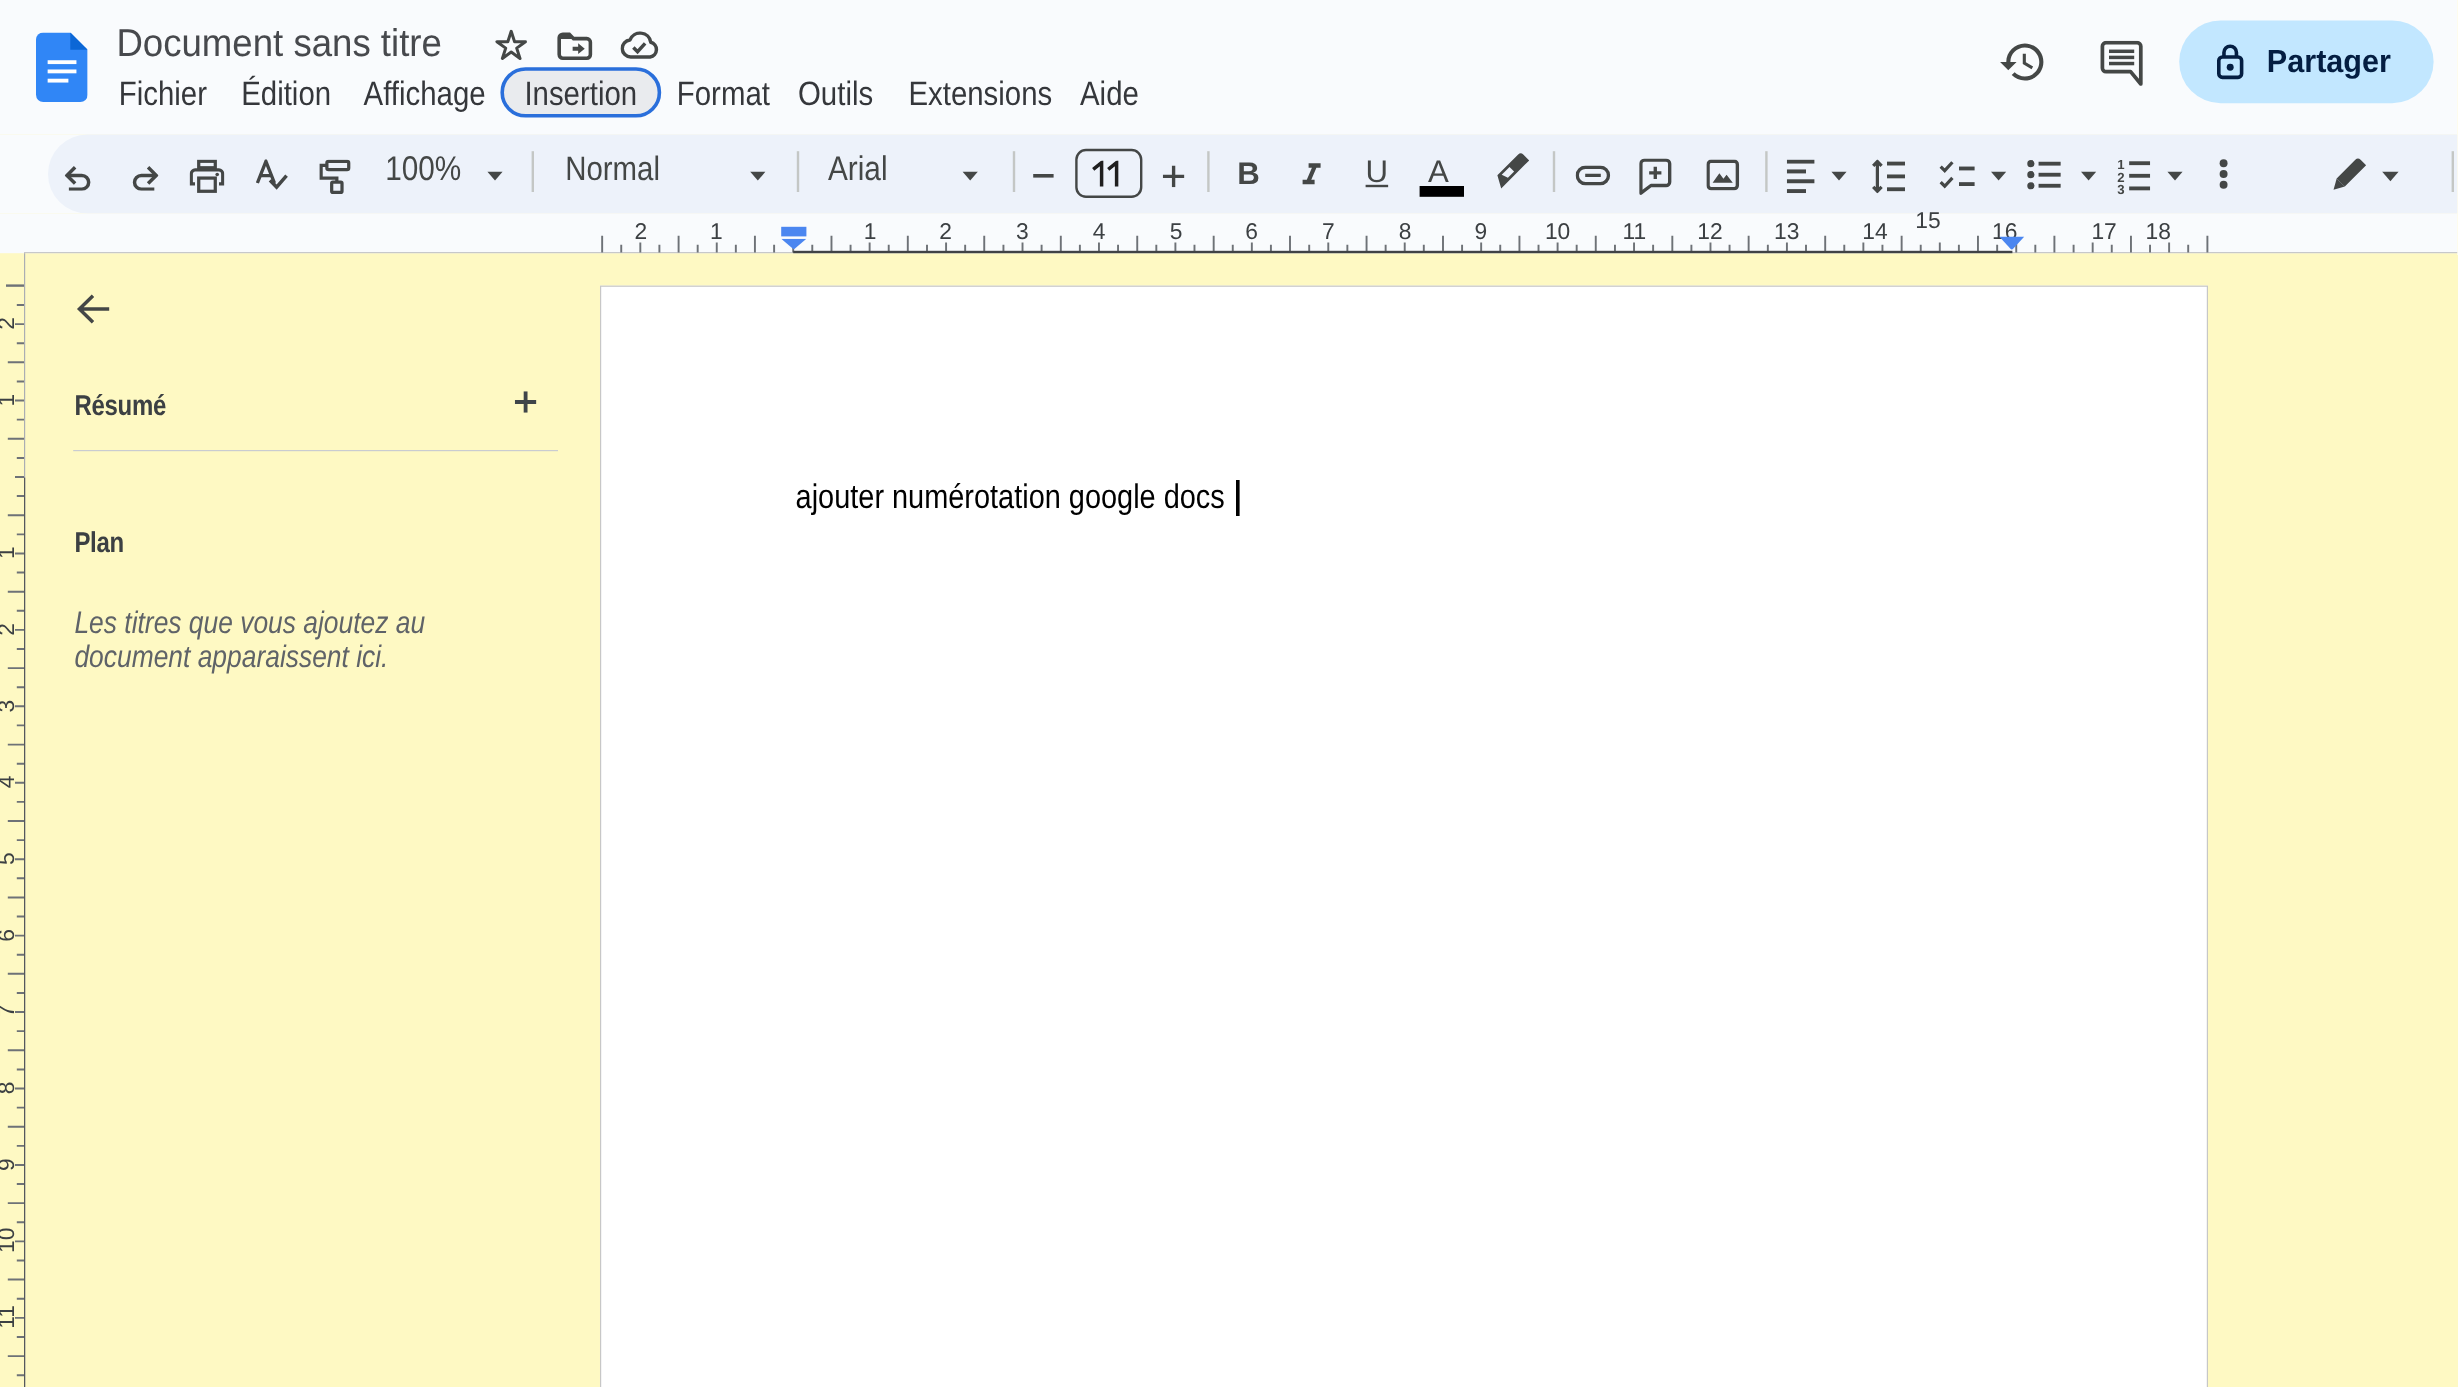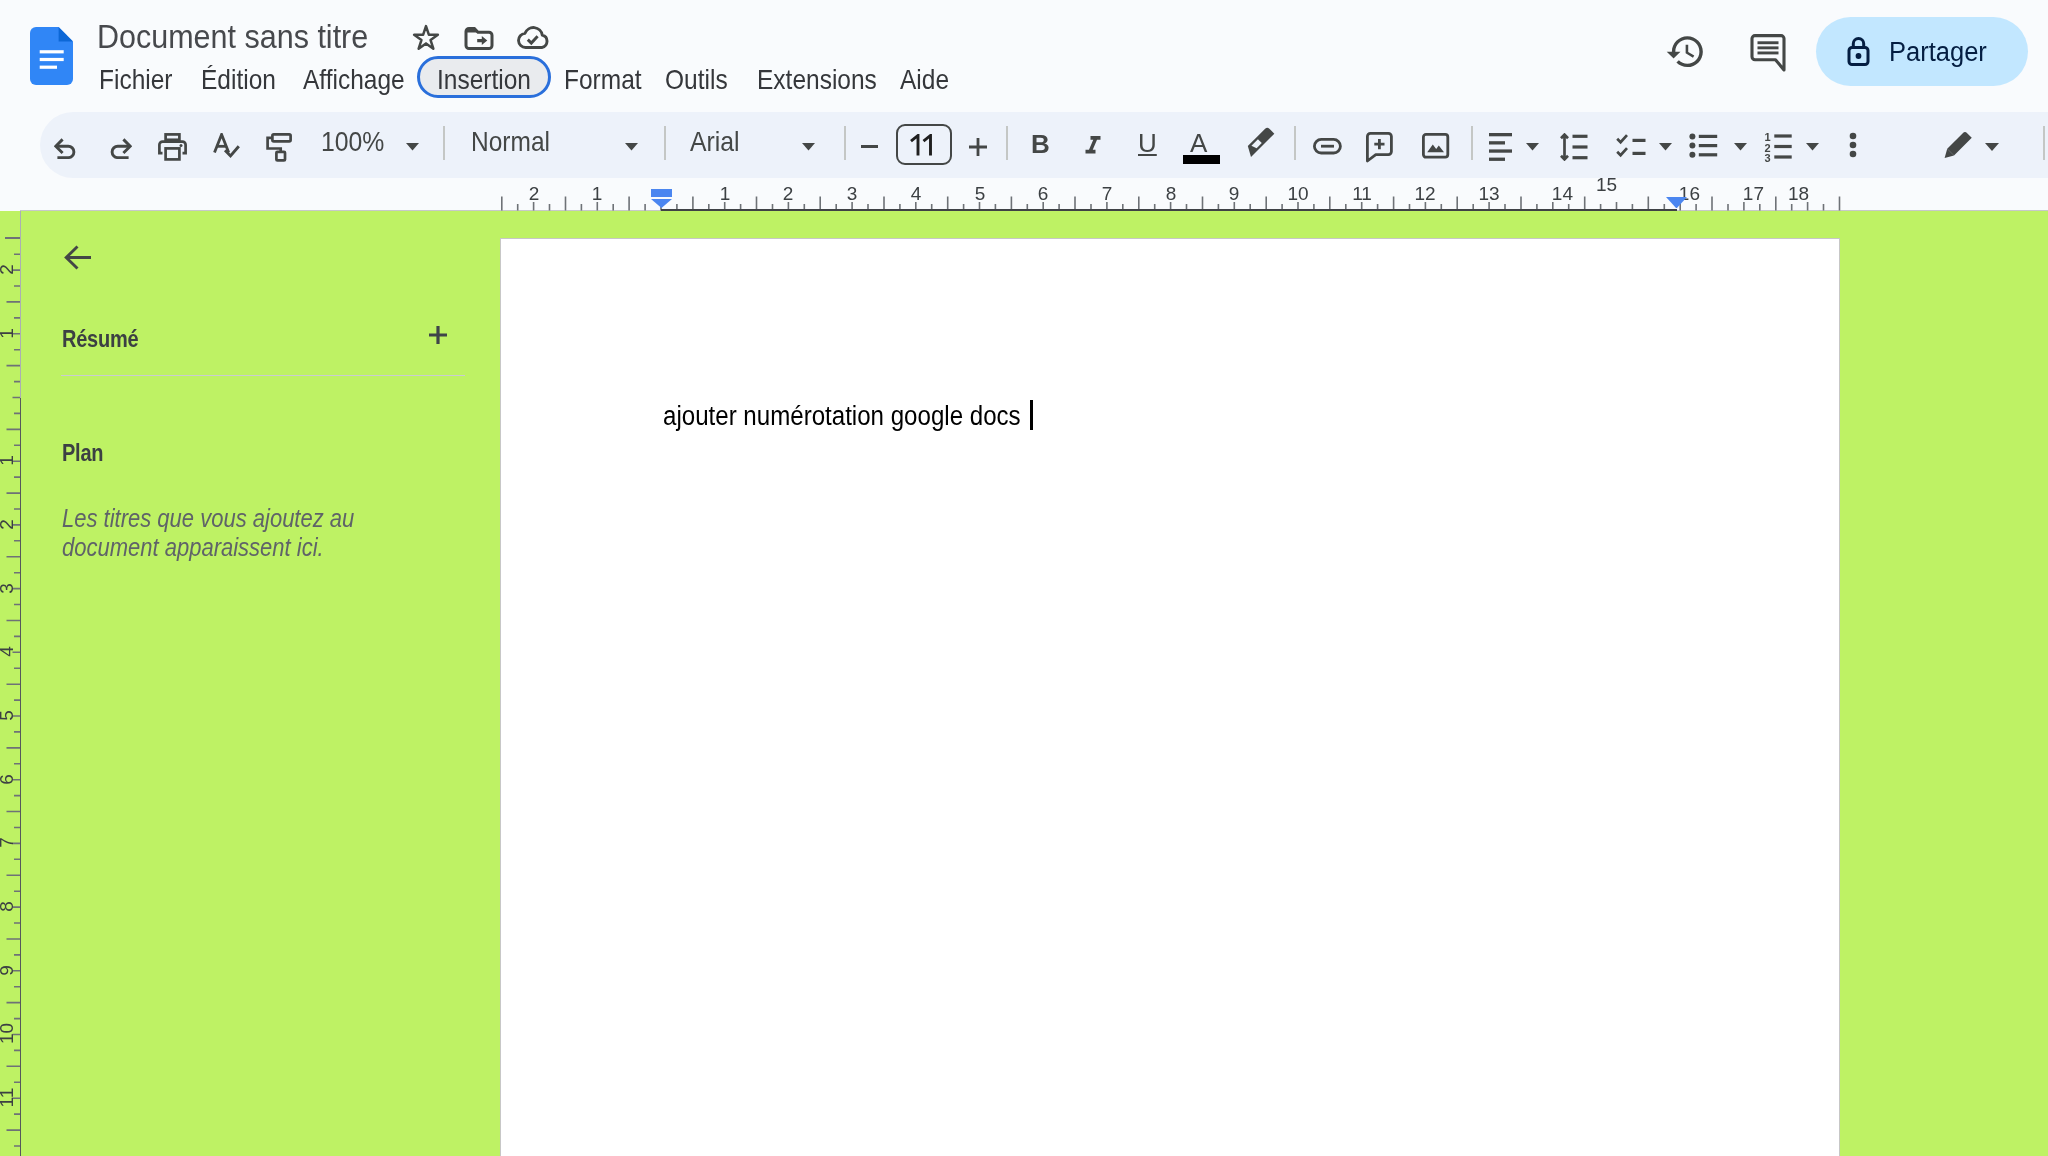--- a/index.html
+++ b/index.html
@@ -1,15 +1,15 @@
 <!DOCTYPE html>
 <html><head><meta charset="utf-8">
 <style>
   html,body{margin:0;padding:0}
-  #app{position:relative;width:2048px;height:1156px;overflow:hidden;background:#bef264;font-family:"Liberation Sans",sans-serif;}
+  #app{position:relative;width:2048px;height:1156px;overflow:hidden;background:#fef9c3;font-family:"Liberation Sans",sans-serif;}
   .t{position:absolute;white-space:nowrap;line-height:1;}
   .rnum{position:absolute;font-size:19px;color:#3c4043;line-height:1;font-family:"Liberation Sans",sans-serif;}
   .vnum{width:40px;text-align:center;transform:rotate(-90deg);}
   .menu{position:absolute;top:66px;font-size:24.5px;color:#35373b;line-height:1;white-space:nowrap;transform:scaleY(1.15);transform-origin:0 0;}
 </style></head>
 <body>
 <div id="app">
 
   <div style="position:absolute;left:0;top:0;width:2048px;height:112px;background:#f9fbfd"></div>
 
@@ -46,21 +46,21 @@
 <div class="rnum" style="left:1023px;top:184px;width:40px;text-align:center">6</div>
 <div class="rnum" style="left:1087px;top:184px;width:40px;text-align:center">7</div>
 <div class="rnum" style="left:1151px;top:184px;width:40px;text-align:center">8</div>
 <div class="rnum" style="left:1214px;top:184px;width:40px;text-align:center">9</div>
 <div class="rnum" style="left:1278px;top:184px;width:40px;text-align:center">10</div>
 <div class="rnum" style="left:1342px;top:184px;width:40px;text-align:center">11</div>
 <div class="rnum" style="left:1405px;top:184px;width:40px;text-align:center">12</div>
 <div class="rnum" style="left:1469px;top:184px;width:40px;text-align:center">13</div>
 <div class="rnum" style="left:1533px;top:184px;width:40px;text-align:right">14</div>
 <div class="rnum" style="left:1596px;top:175px;width:40px;text-align:left">15</div>
-<div class="rnum" style="left:1660px;top:184px;width:40px;text-align:right">16</div>
+<div class="rnum" style="left:1660px;top:184px;width:40px;text-align:left">16</div>
 <div class="rnum" style="left:1724px;top:184px;width:40px;text-align:right">17</div>
 <div class="rnum" style="left:1788px;top:184px;width:40px;text-align:left">18</div>
   <div style="position:absolute;left:661px;top:209px;width:1016px;height:2.4px;background:#3f4246"></div>
 
   <div style="position:absolute;left:650.5px;top:188.5px;width:21px;height:8.5px;background:#4b86f0"></div>
   <svg style="position:absolute;left:650.5px;top:198.5px" width="21" height="9" viewBox="0 0 21 9">
       <polygon points="0,0 21,0 10.5,9" fill="#4b86f0"></polygon>
     </svg>
   <svg style="position:absolute;left:1665.5px;top:196.5px" width="21" height="11.5" viewBox="0 0 21 11.5">
       <polygon points="0,0 21,0 10.5,11.5" fill="#4b86f0"></polygon>
@@ -119,21 +119,21 @@
 <rect x="7.5" y="7.3" width="21" height="2.9" fill="#444746"></rect>
 <rect x="7.5" y="12.4" width="21" height="2.9" fill="#444746"></rect>
 <rect x="7.5" y="17.5" width="21" height="2.9" fill="#444746"></rect>
     </svg>
 <div style="position:absolute;left:1816px;top:17px;width:212px;height:69px;border-radius:35px;background:#c2e7ff"></div>
 <svg style="position:absolute;left:1847px;top:35px" width="23" height="32" viewBox="0 0 23 32" fill="none">
 <path d="M6.3 12.5 V8.7 a5.2 5.2 0 0 1 10.4 0 V12.5" stroke="#041e42" stroke-width="3" fill="none"></path>
 <rect x="2" y="12.5" width="19" height="17" rx="3" stroke="#041e42" stroke-width="3" fill="none"></rect>
 <circle cx="11.5" cy="21" r="2.9" fill="#041e42"></circle>
     </svg>
-<div class="t" style="left:1889px;top:38.5px;font-size:25.5px;font-weight:400;color:#041e42;transform:scaleY(1.05);transform-origin:0 0">Partager</div>
+<div class="t" style="left:1889px;top:38.5px;font-size:25.5px;font-weight:700;color:#041e42;transform:scaleY(1.05);transform-origin:0 0">Partager</div>
 <svg style="position:absolute;left:54px;top:138px" width="25" height="21" viewBox="0 0 25 21" fill="none">
 <path d="M3 8.2 H14.2 a5.7 5.7 0 0 1 0 11.4 H3.4" stroke="#444746" stroke-width="2.9" fill="none"></path>
 <path d="M8.6 1.4 L1.8 8.2 L8.6 15" stroke="#444746" stroke-width="2.9" fill="none"></path>
     </svg>
 <svg style="position:absolute;left:107px;top:138px" width="25" height="21" viewBox="0 0 25 21" fill="none">
 <path d="M22 8.2 H10.8 a5.7 5.7 0 0 0 0 11.4 H21.6" stroke="#444746" stroke-width="2.9" fill="none"></path>
 <path d="M16.4 1.4 L23.2 8.2 L16.4 15" stroke="#444746" stroke-width="2.9" fill="none"></path>
     </svg>
 <svg style="position:absolute;left:158px;top:133px" width="29" height="29" viewBox="0 0 29 29" fill="none">
 <rect x="7.6" y="1.4" width="13.8" height="5.4" stroke="#444746" stroke-width="2.7" fill="none"></rect>

